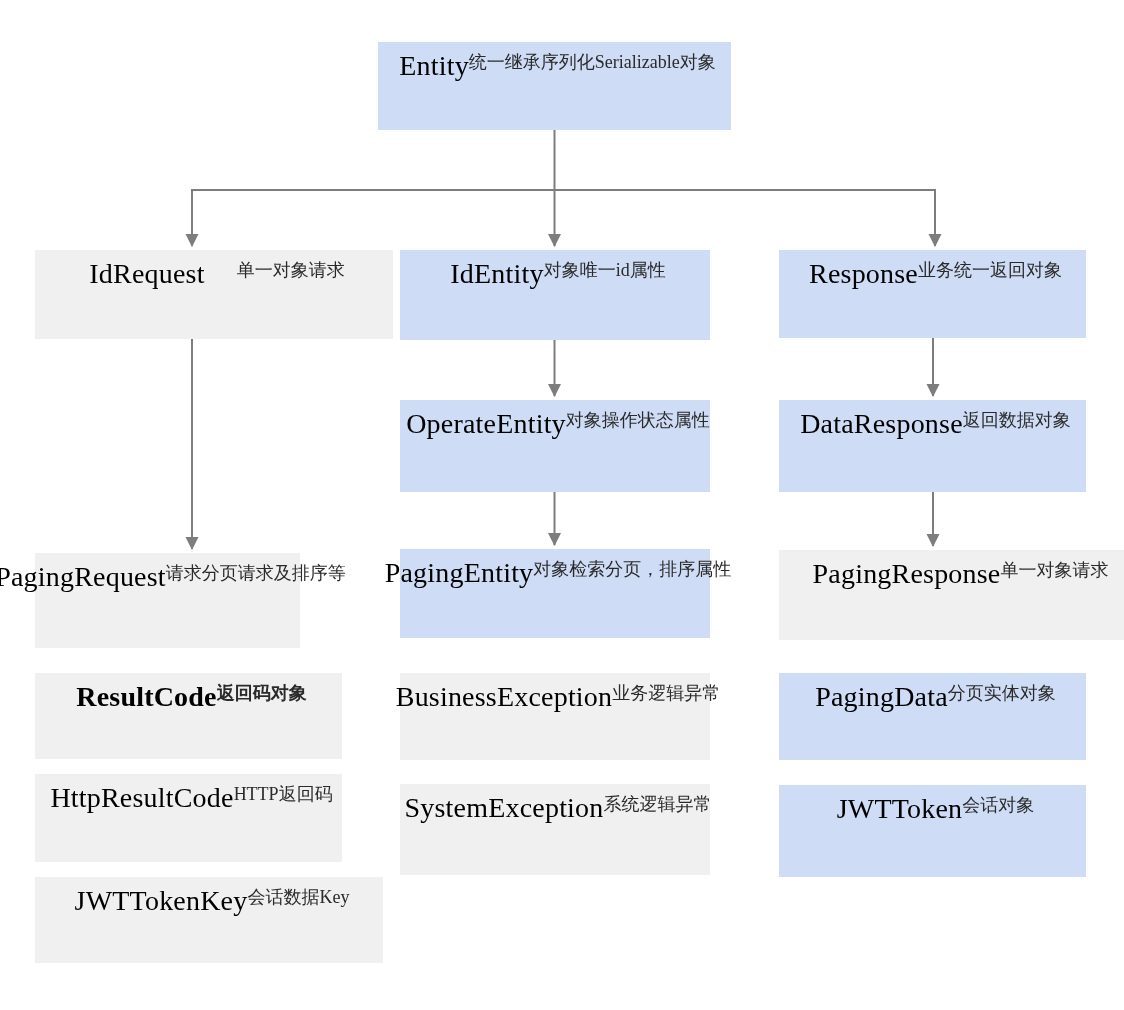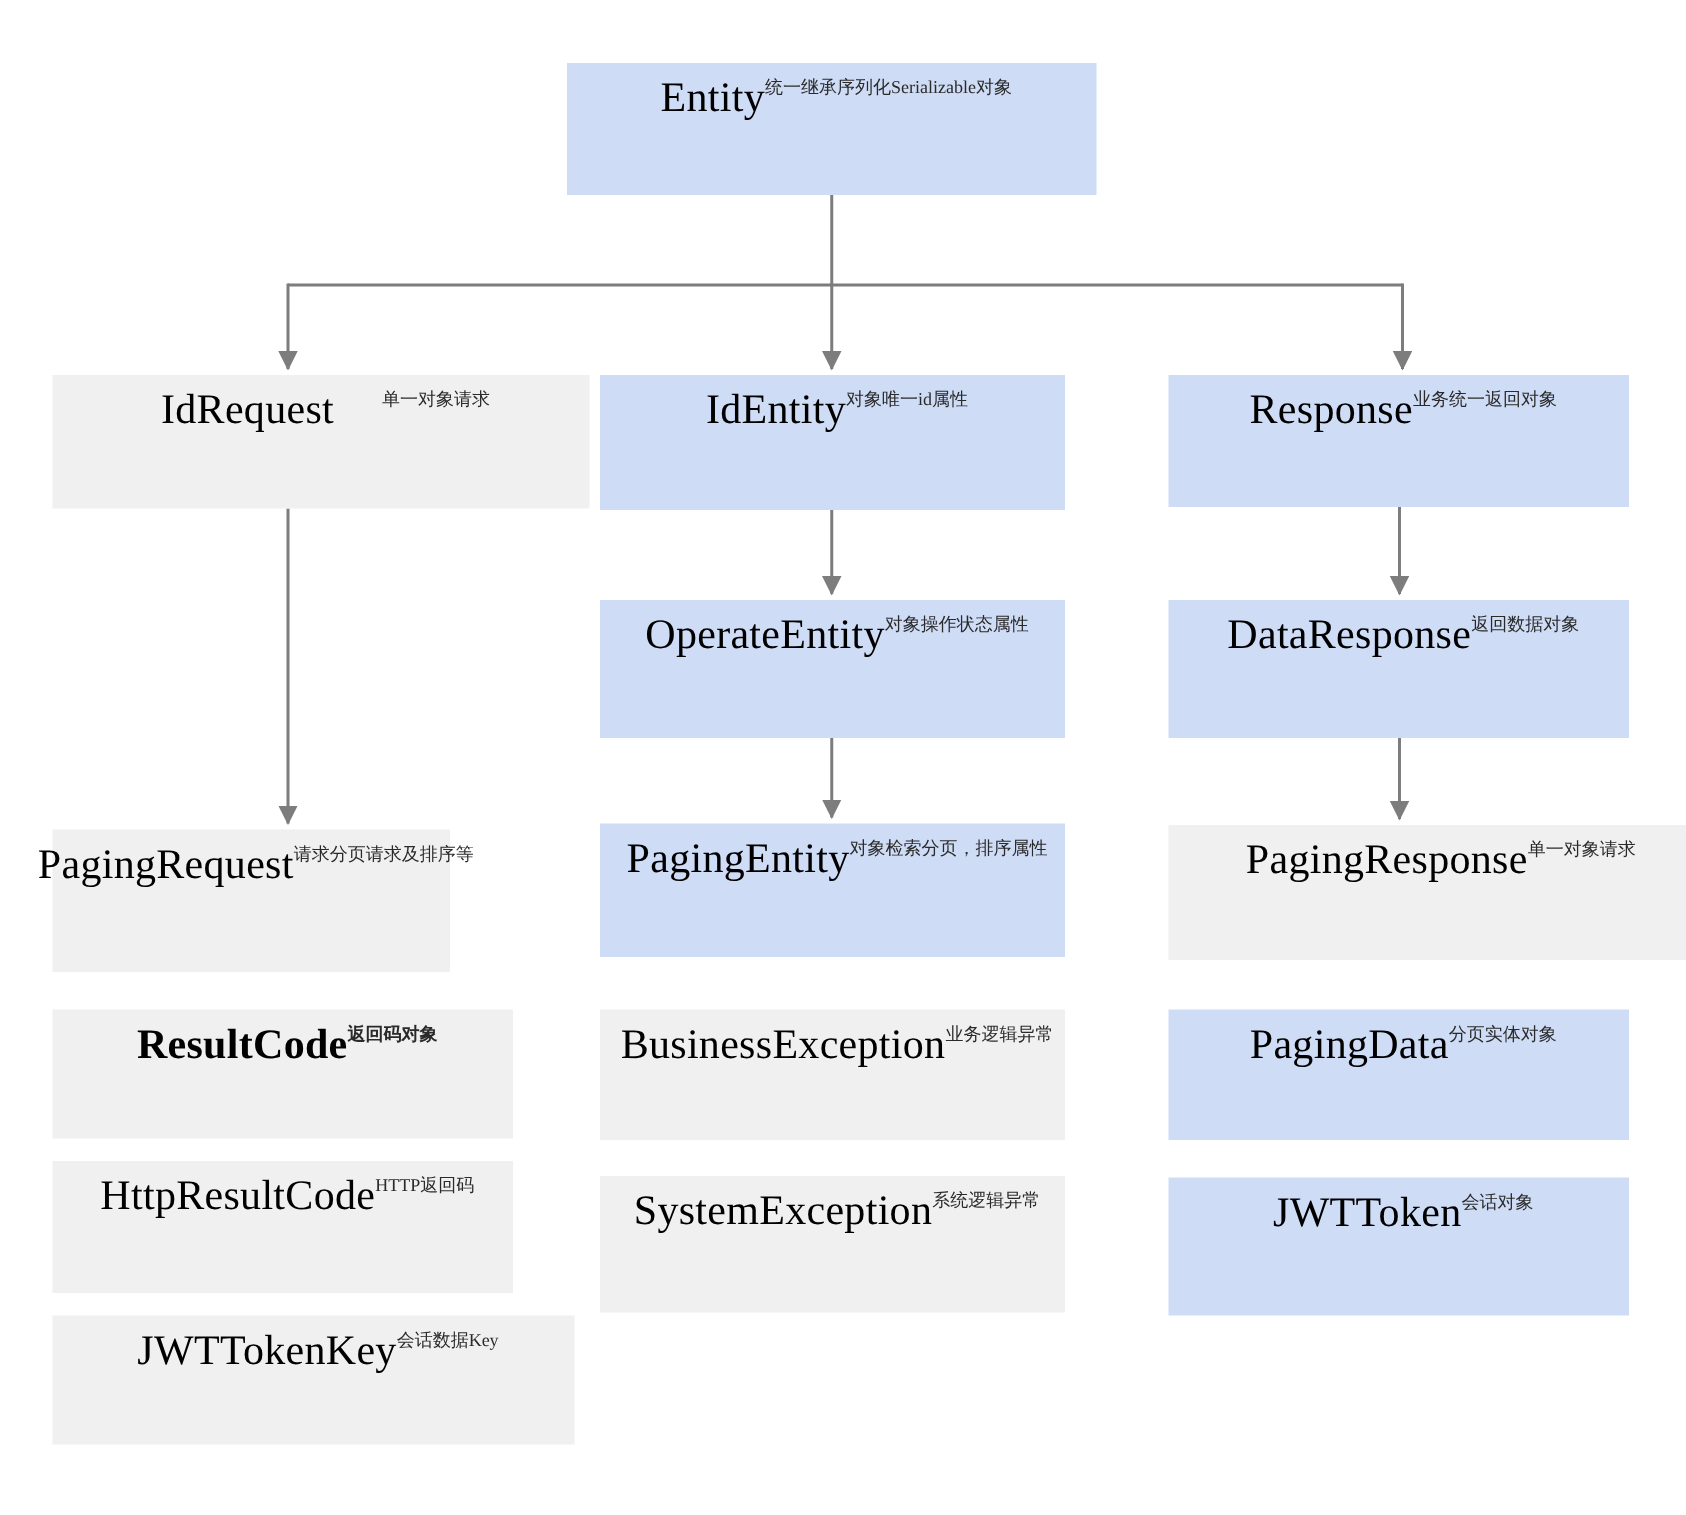--- a/index.html
+++ b/index.html
@@ -22,21 +22,21 @@
     display:flex;flex-direction:row;justify-content:center;
     padding:6px 14px 8px 20px;
   }
   .node.blue{background:var(--highlight,#cfdcf6);}
   .node.gray{background:var(--muted,#f0f0f0);}
   .node-title{
     font-size:28px;line-height:1.25;color:#000000;
     letter-spacing:0.2px;white-space:nowrap;
   }
   .node-desc{
-    font-size:12px;line-height:1.3;color:#2a2a2a;margin-top:3px;white-space:nowrap;
+    font-size:18px;line-height:1.3;color:#2a2a2a;margin-top:3px;white-space:nowrap;
   }
   
   .n-entity          {left:378px;top:42px; width:353px;height:88px;}
   .n-idrequest       {left:35px; top:250px;width:358px;height:89px;gap:32px;}
   .n-identity        {left:400px;top:250px;width:310px;height:90px;}
   .n-response        {left:779px;top:250px;width:307px;height:88px;}
   .n-operateentity   {left:400px;top:400px;width:310px;height:92px;}
   .n-dataresponse    {left:779px;top:400px;width:307px;height:92px;}
   .n-pagingrequest   {left:35px; top:553px;width:265px;height:95px;}
   .n-pagingentity    {left:400px;top:549px;width:310px;height:89px;}

